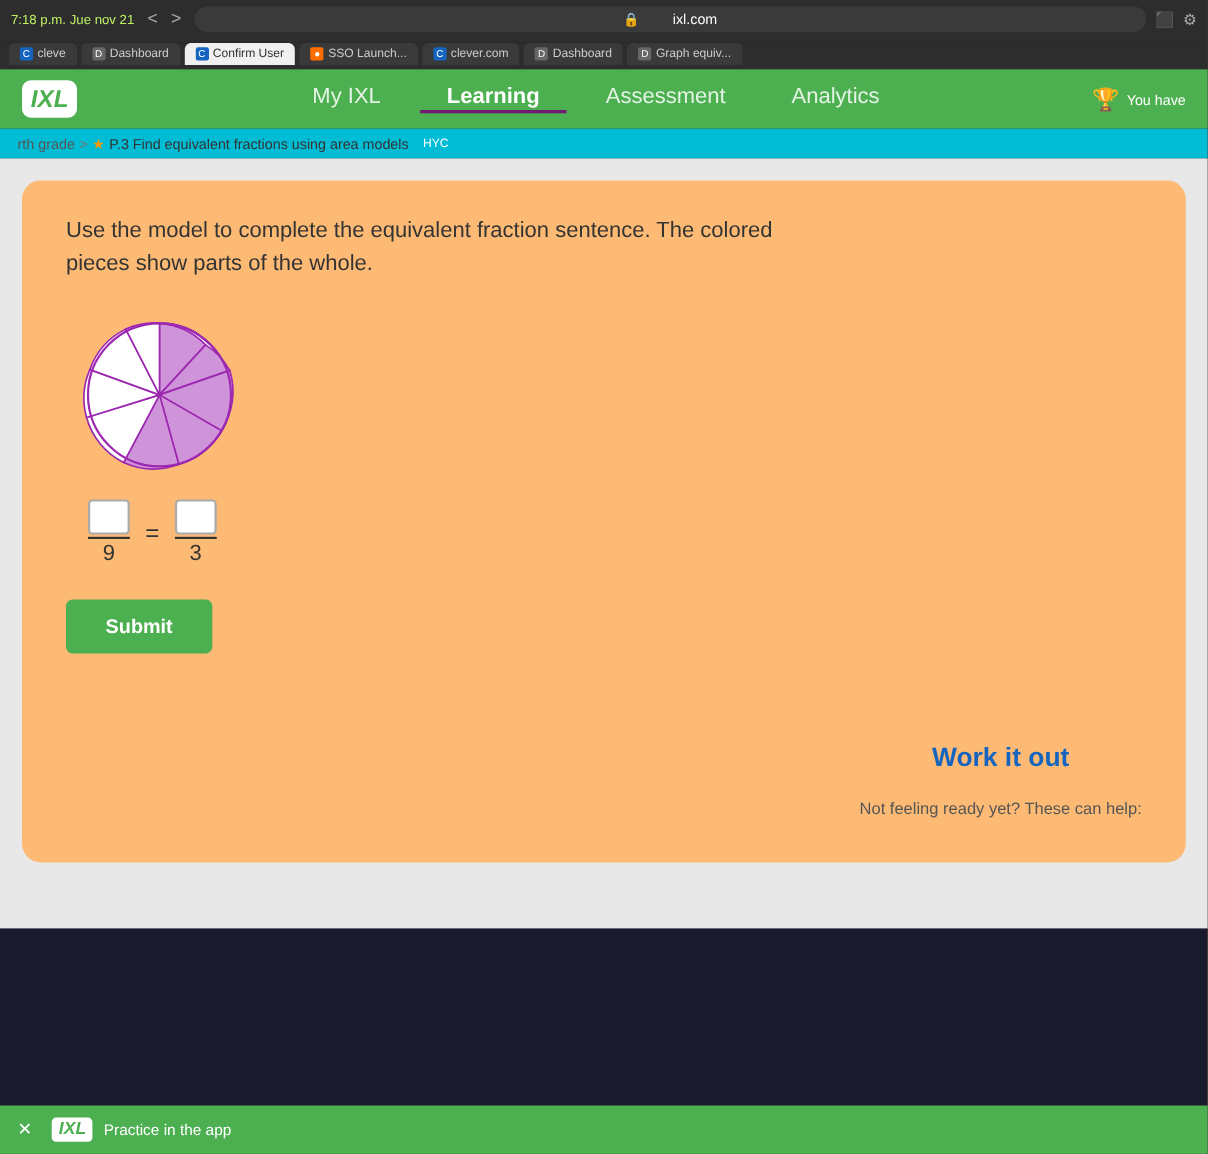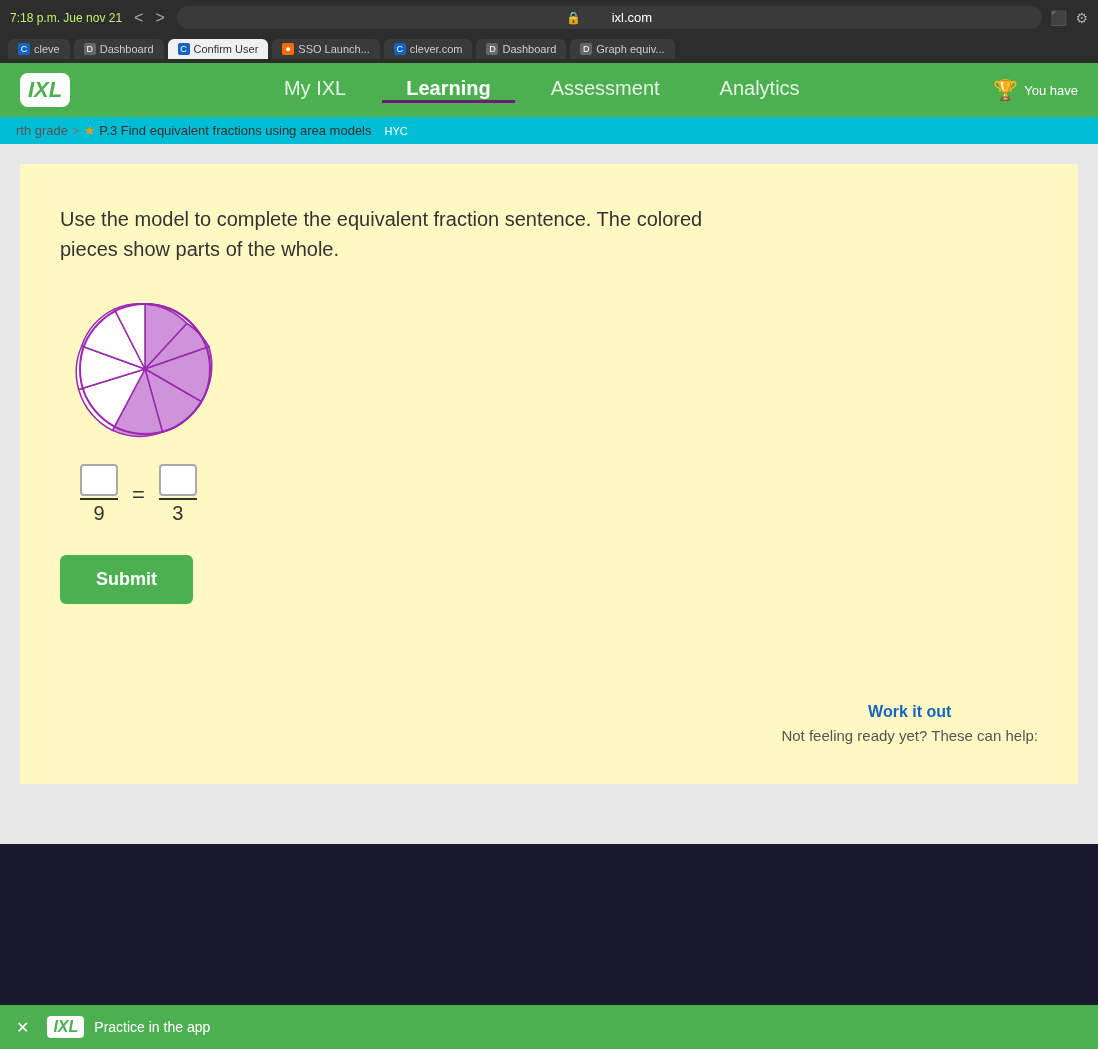--- a/index.html
+++ b/index.html
@@ -153,23 +153,23 @@
       margin-left: 4px;
     }
 
     
     .main-content {
       background: #e8e8e8;
       padding: 20px;
       min-height: 700px;
     }
     .question-card {
-      background: #fef9c3;
-      border-radius: 0;
-      padding: 40px 40px;
+      background: #fdba74;
+      border-radius: 17px;
+      padding: 30px 40px;
       min-height: 620px;
       position: relative;
     }
     .question-text {
       font-size: 20px;
       color: #333;
       line-height: 1.5;
       max-width: 700px;
       margin-bottom: 30px;
     }
@@ -231,23 +231,23 @@
 
     
     .work-it-out {
       position: absolute;
       bottom: 40px;
       right: 40px;
       text-align: center;
     }
     .work-it-out-title {
       color: #1565C0;
-      font-size: 16px;
+      font-size: 24px;
       font-weight: 600;
-      margin-bottom: 6px;
+      margin-bottom: 24px;
     }
     .work-it-out-sub {
       color: #555;
       font-size: 15px;
     }
 
     
     .bottom-bar {
       background: #4caf50;
       position: absolute;

